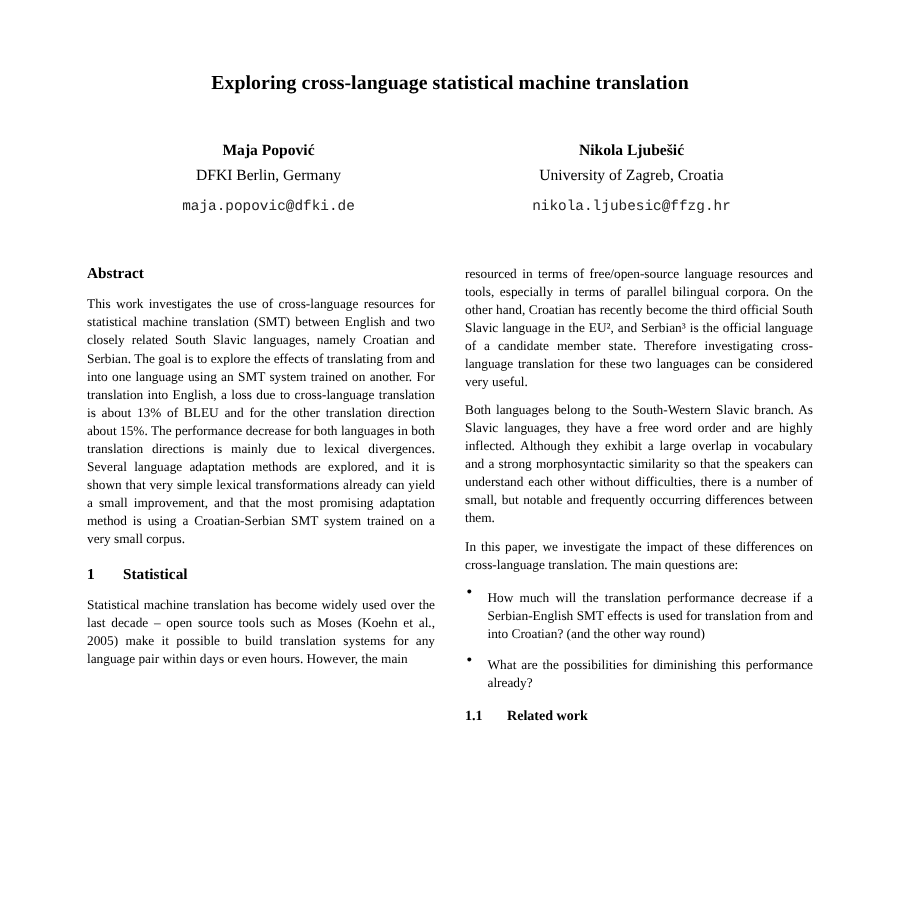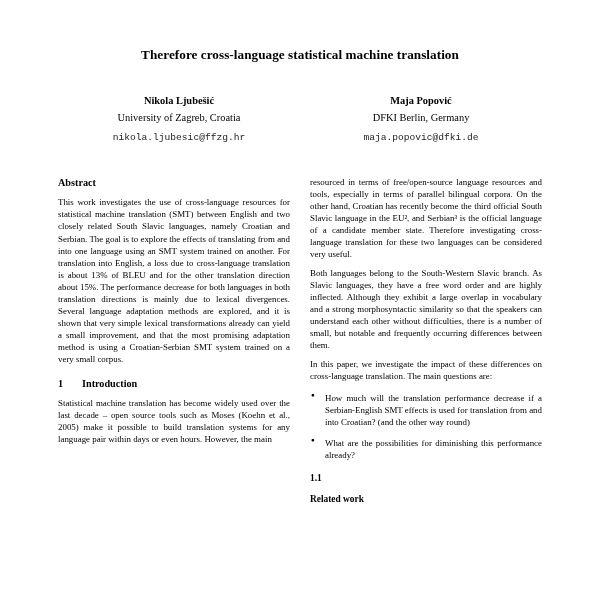--- a/index.html
+++ b/index.html
@@ -90,21 +90,20 @@
   }
   .numbered-head .num {
     min-width: 14px;
   }
   .sub-head {
     display: flex;
     font-size: 9.4px;
     font-weight: bold;
     margin: 11px 0 5px 0;
     gap: 8px;
-    flex-direction: column;
   }
   .sub-head .num {
     min-width: 20px;
   }
   ul.bullets {
     list-style: none;
     margin: 9px 0 0 0;
     padding: 0;
   }
   ul.bullets li {
@@ -122,45 +121,45 @@
     top: -0.5px;
     font-size: 6.2px;
   }
 </style>
 </head>
 <body>
 
 <div class="page">
 
   <div class="title">
-    <span>Therefore cross-language statistical machine translation</span>
+    <span>Exploring cross-language statistical machine translation</span>
   </div>
 
   <div class="authors">
     <div class="author">
+      <div class="author-name">Maja Popović</div>
+      <div class="author-affil">DFKI Berlin, Germany</div>
+      <div class="author-email">maja.popovic@dfki.de</div>
+    </div>
+    <div class="author">
       <div class="author-name">Nikola Ljubešić</div>
       <div class="author-affil">University of Zagreb, Croatia</div>
       <div class="author-email">nikola.ljubesic@ffzg.hr</div>
-    </div>
-    <div class="author">
-      <div class="author-name">Maja Popović</div>
-      <div class="author-affil">DFKI Berlin, Germany</div>
-      <div class="author-email">maja.popovic@dfki.de</div>
     </div>
   </div>
 
   <div class="columns">
 
     <div class="col">
       <div class="abstract-head">Abstract</div>
       <p class="para">This work investigates the use of cross-language resources for statistical machine translation (SMT) between English and two closely related South Slavic languages, namely Croatian and Serbian. The goal is to explore the effects of translating from and into one language using an SMT system trained on another. For translation into English, a loss due to cross-language translation is about 13% of BLEU and for the other translation direction about 15%. The performance decrease for both languages in both translation directions is mainly due to lexical divergences. Several language adaptation methods are explored, and it is shown that very simple lexical transformations already can yield a small improvement, and that the most promising adaptation method is using a Croatian-Serbian SMT system trained on a very small corpus.</p>
 
       <div class="numbered-head">
         <span class="num">1</span>
-        <span>Introduction</span>
+        <span>Statistical</span>
       </div>
       <p class="para">Statistical machine translation has become widely used over the last decade – open source tools such as Moses (Koehn et al., 2005) make it possible to build translation systems for any language pair within days or even hours. However, the main</p>
     </div>
 
     <div class="col">
       <p class="para">resourced in terms of free/open-source language resources and tools, especially in terms of parallel bilingual corpora. On the other hand, Croatian has recently become the third official South Slavic language in the EU², and Serbian³ is the official language of a candidate member state. Therefore investigating cross-language translation for these two languages can be considered very useful.</p>
       <p class="para">Both languages belong to the South-Western Slavic branch. As Slavic languages, they have a free word order and are highly inflected. Although they exhibit a large overlap in vocabulary and a strong morphosyntactic similarity so that the speakers can understand each other without difficulties, there is a number of small, but notable and frequently occurring differences between them.</p>
       <p class="para">In this paper, we investigate the impact of these differences on cross-language translation. The main questions are:</p>
 
       <ul class="bullets">

